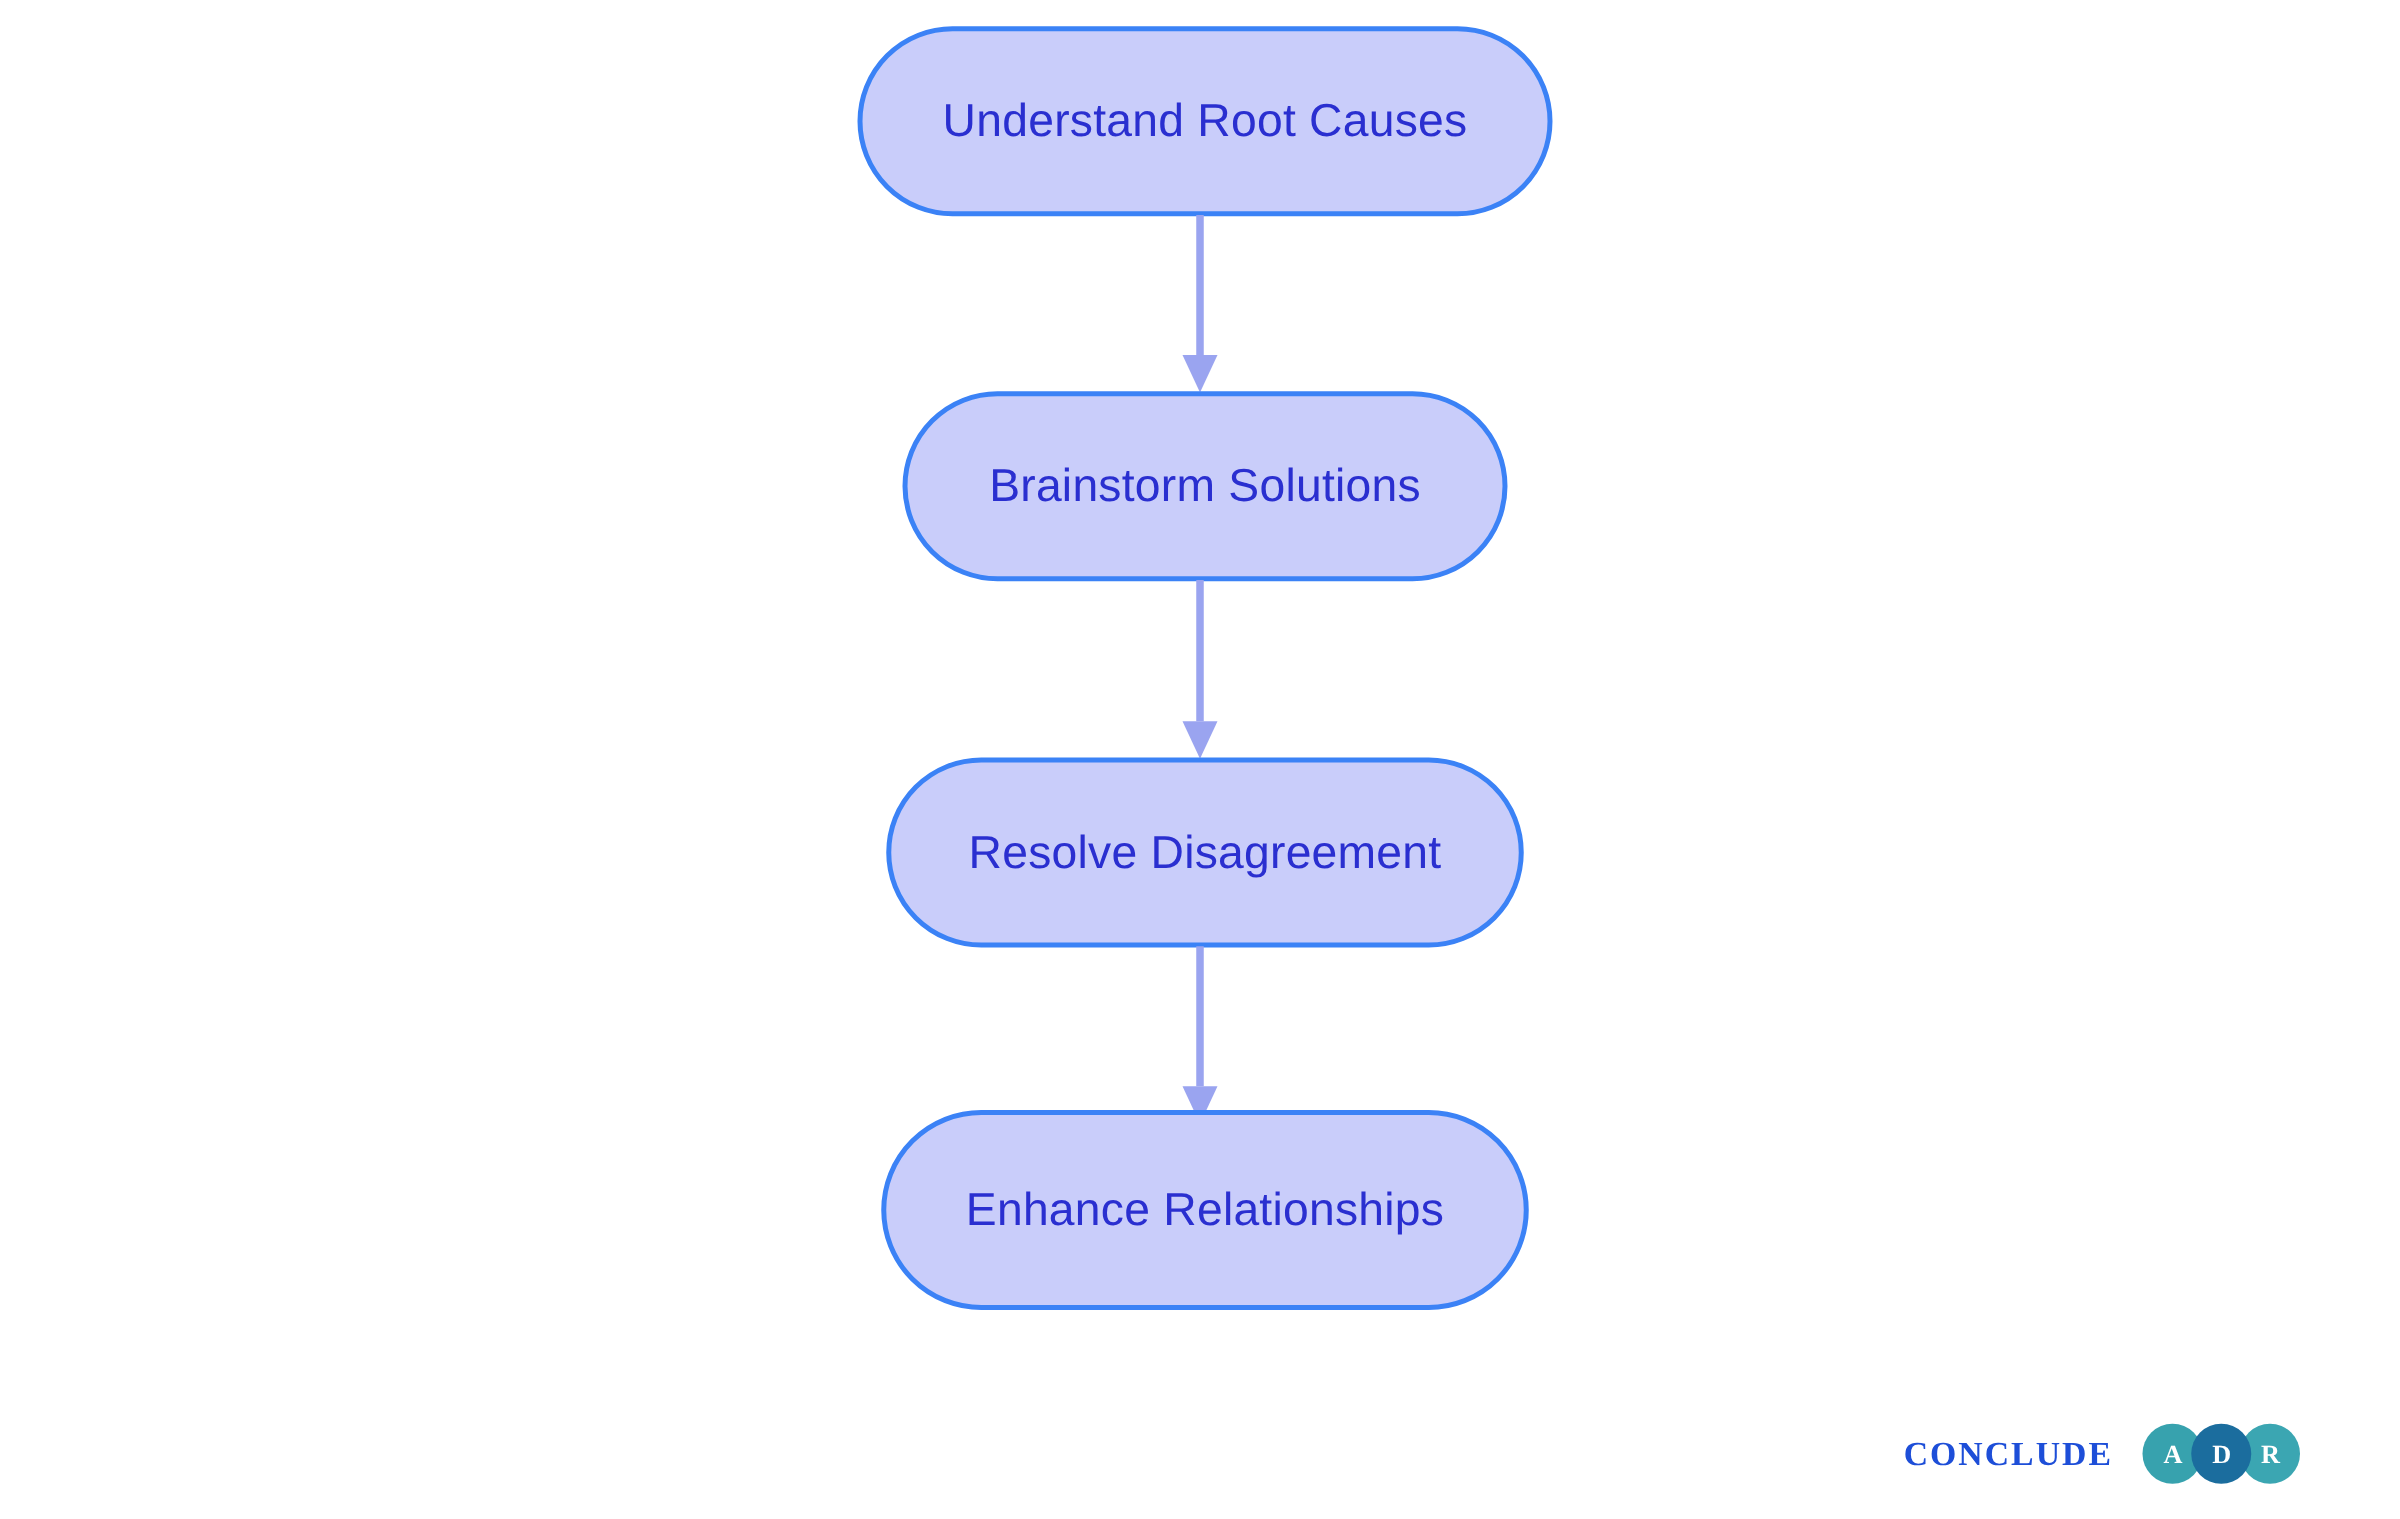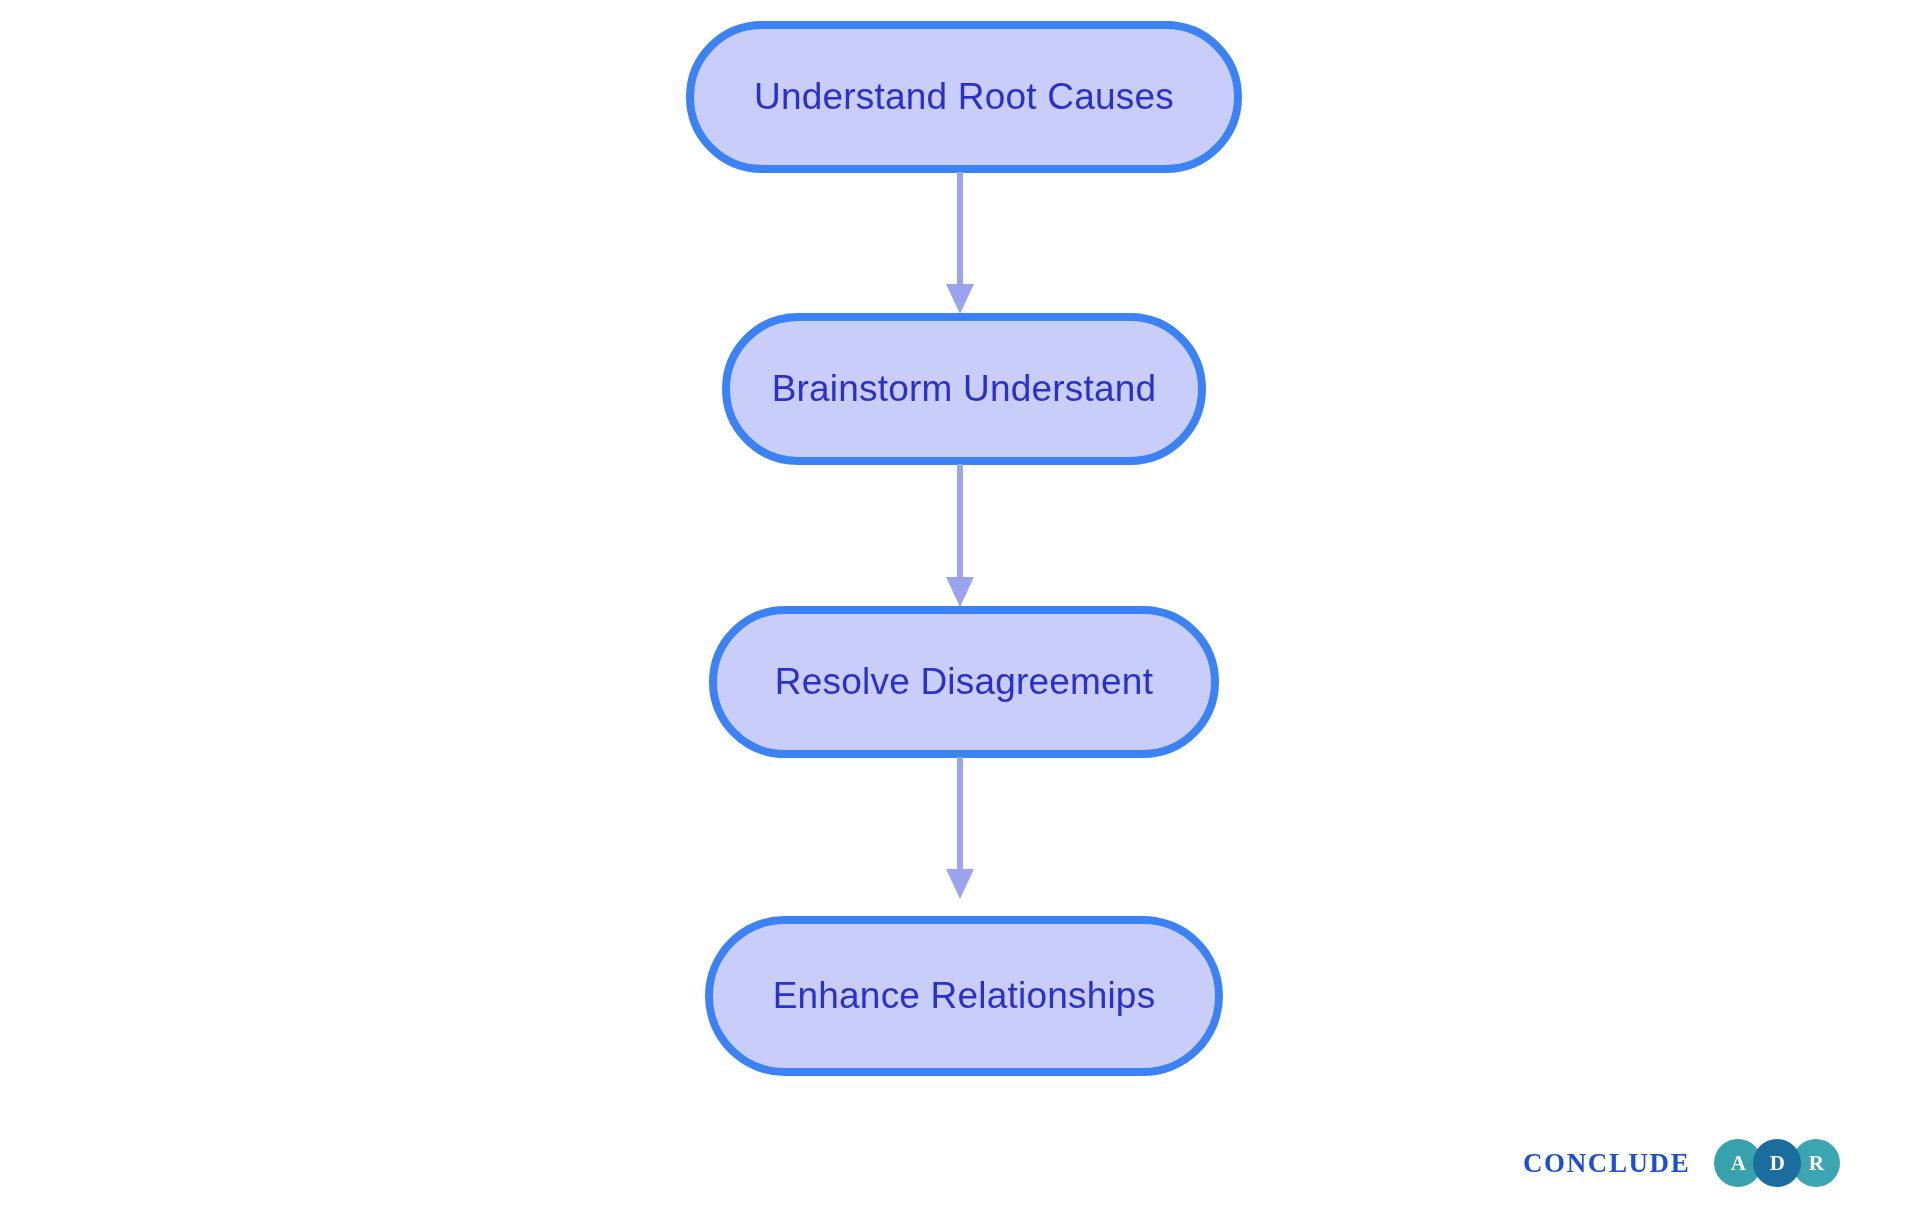--- a/index.html
+++ b/index.html
@@ -29,41 +29,41 @@
     top: 0;
     width: 1920px;
     height: 1120px;
   }
 
   
   .node {
     position: absolute;
     box-sizing: border-box;
     background: #c9cdfa;
-    border: 8px solid #3b82f6;
+    border: 4px solid #3b82f6;
     border-radius: 999px;
     display: flex;
     align-items: center;
     justify-content: center;
     text-align: center;
   }
   .node-label {
     color: #2a2fd0;
     font-family: "Liberation Sans", sans-serif;
     font-size: 37px;
     font-weight: 400;
     letter-spacing: 0.2px;
     line-height: 1.1;
     white-space: nowrap;
   }
 
   #node-0 { left: 686px; top: 21px;  width: 556px; height: 152px; }
   #node-1 { left: 722px; top: 313px; width: 484px; height: 152px; }
   #node-2 { left: 709px; top: 606px; width: 510px; height: 152px; }
-  #node-3 { left: 705px; top: 916px; width: 518px; height: 160px; justify-content: center; }
+  #node-3 { left: 705px; top: 888px; width: 518px; height: 160px; justify-content: center; }
 
   
   .connector {
     position: absolute;
     left: 956px;
     width: 8px;
   }
   .connector .shaft {
     position: absolute;
     left: 1px;
@@ -143,21 +143,21 @@
     <div class="node" id="node-0">
       <span class="node-label">Understand Root Causes</span>
     </div>
 
     <div class="connector" id="edge-0">
       <div class="shaft"></div>
       <div class="head"></div>
     </div>
 
     <div class="node" id="node-1">
-      <span class="node-label">Brainstorm Understand</span>
+      <span class="node-label">Brainstorm Solutions</span>
     </div>
 
     <div class="connector" id="edge-1">
       <div class="shaft"></div>
       <div class="head"></div>
     </div>
 
     <div class="node" id="node-2">
       <span class="node-label">Resolve Disagreement</span>
     </div>

